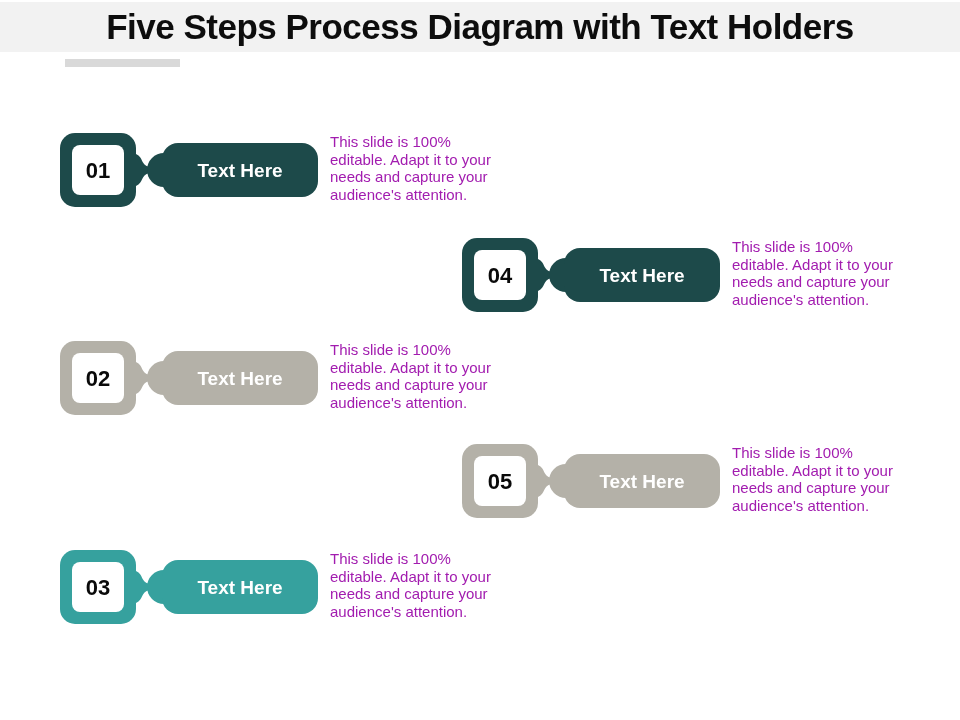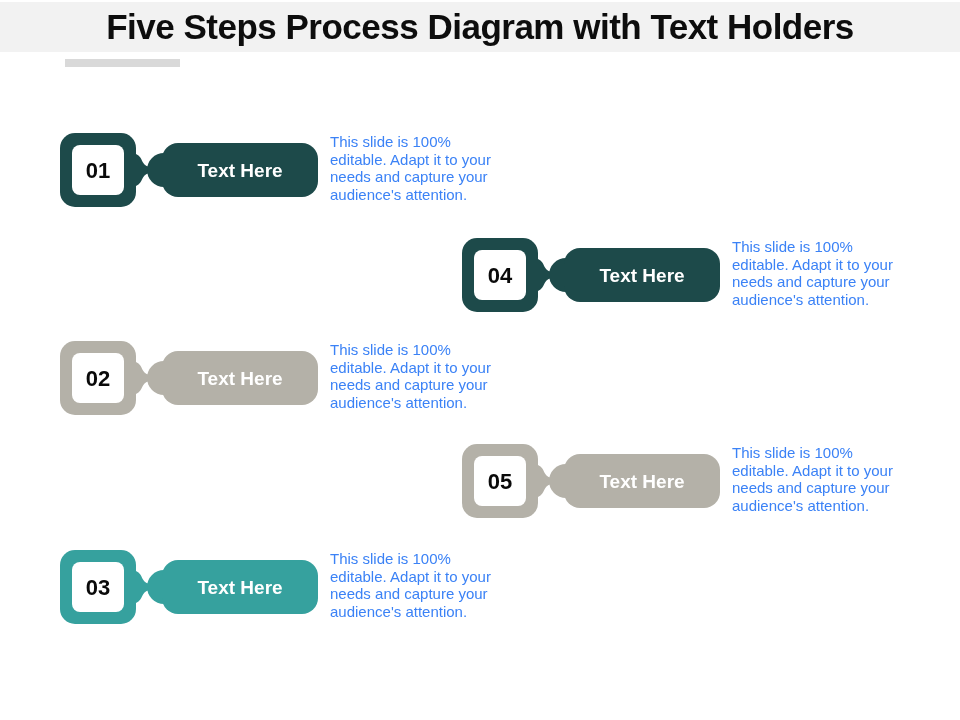--- a/index.html
+++ b/index.html
@@ -23,21 +23,21 @@
   }
   .accent-bar {
     position: absolute; top: 59px; left: 65px;
     width: 115px; height: 8px; background: #d9d9d9;
   }
 
   .step { position: absolute; width: 470px; height: 84px; }
   .step svg { position: absolute; left: 0; top: 0; display: block; }
   .step .desc {
     position: absolute; left: 271px; top: 5px; width: 210px;
-    font-size: 15px; line-height: 17.5px; color: #3b82f6;
+    font-size: 15px; line-height: 17.5px; color: #a21caf;
     white-space: pre-line;
   }
   .num-text {
     font-family: "Liberation Sans", sans-serif;
     font-size: 22px; font-weight: bold; fill: #0a0a0a;
   }
   .lbl-text {
     font-family: "Liberation Sans", sans-serif;
     font-size: 19px; font-weight: bold; fill: #ffffff;
   }

